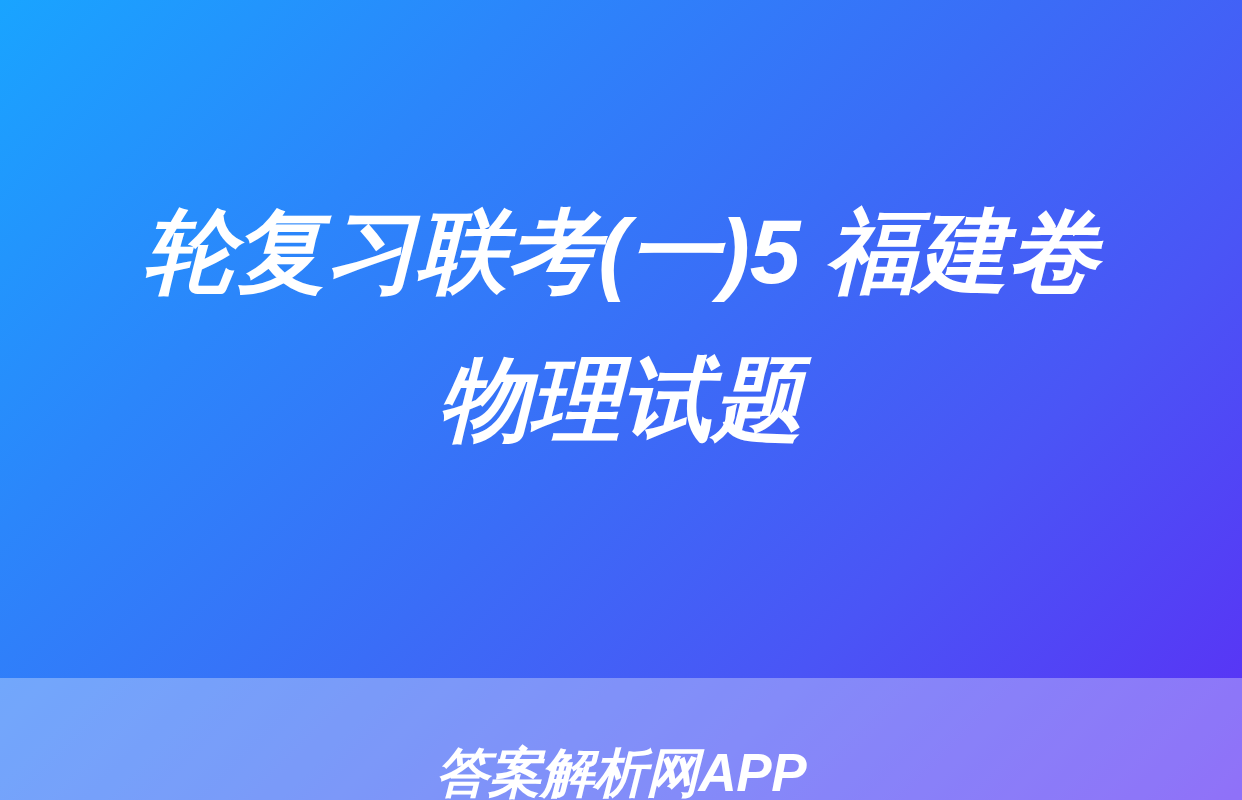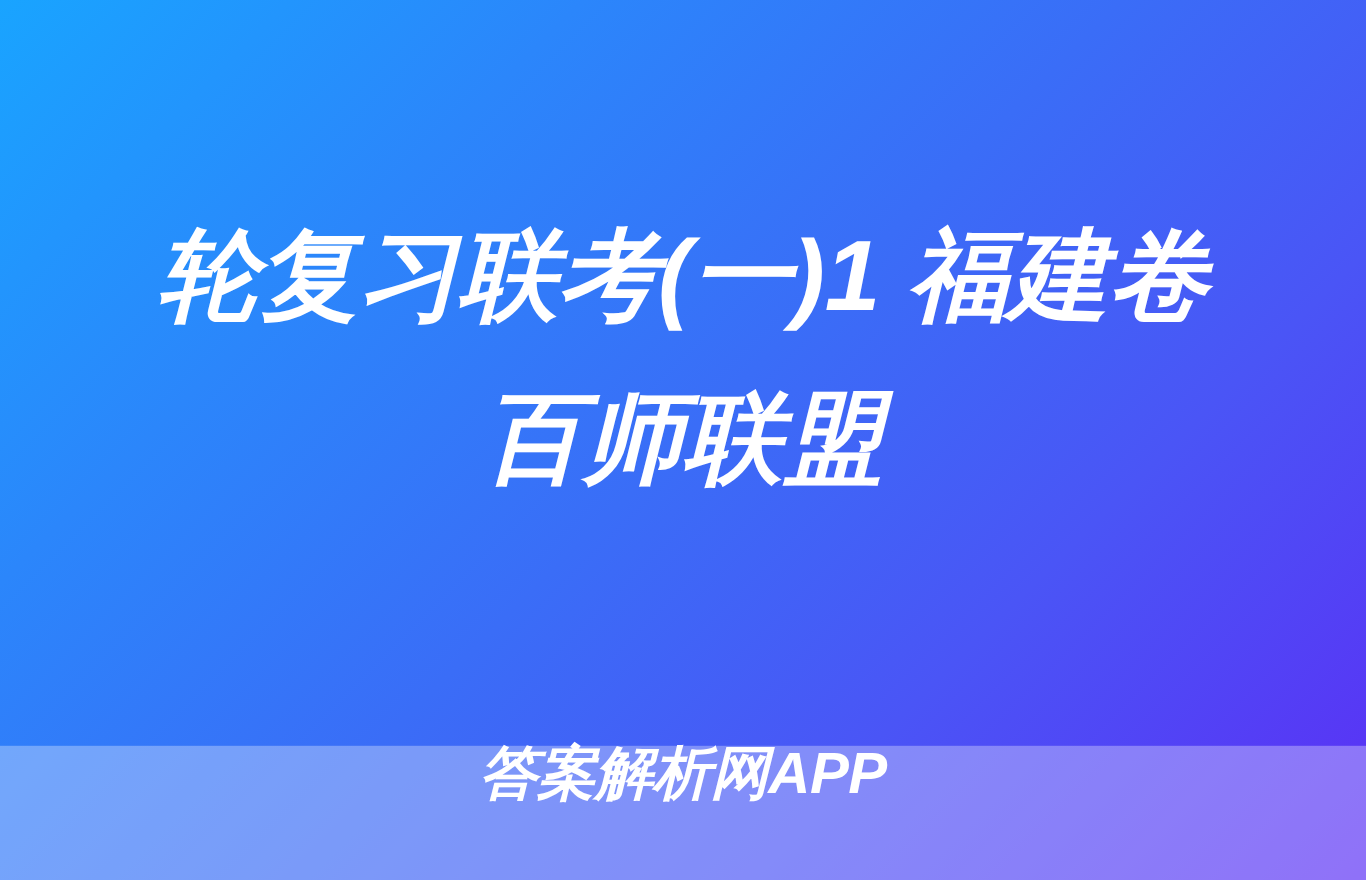--- a/index.html
+++ b/index.html
@@ -50,42 +50,42 @@
 
   
   #watermark-band {
     position: absolute;
     left: 0;
     right: 0;
     top: 678px;
     height: 122px;
     background: rgba(255, 255, 255, 0.32);
     display: flex;
-    align-items: flex-start;
+    align-items: flex-end;
     justify-content: center;
   }
 
   #watermark-text {
     color: #ffffff;
     font-size: 53px;
     font-weight: 700;
     font-style: italic;
     letter-spacing: -0.5px;
     line-height: 1;
     white-space: nowrap;
     transform: translateY(-1px);
   }
 </style>
 </head>
 <body>
 
 <div id="poster">
 
   <div id="title-block">
-    <span class="title-line">轮复习联考(一)1 福建卷</span>
-    <span class="title-line">百师联盟</span>
+    <span class="title-line">轮复习联考(一)5 福建卷</span>
+    <span class="title-line">物理试题</span>
   </div>
 
   <div id="watermark-band">
     <span id="watermark-text">答案解析网APP</span>
   </div>
 
 </div>
 
 </body></html>

